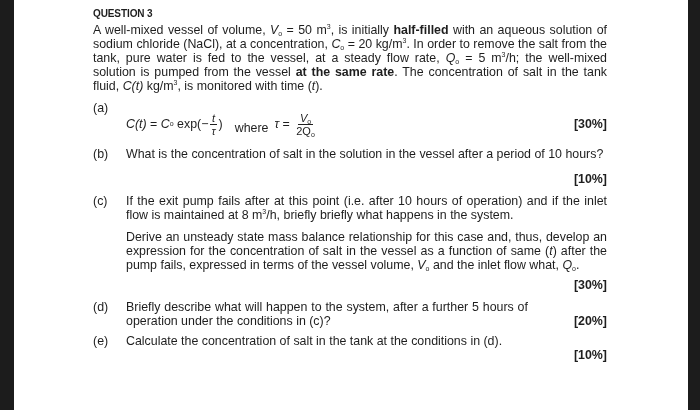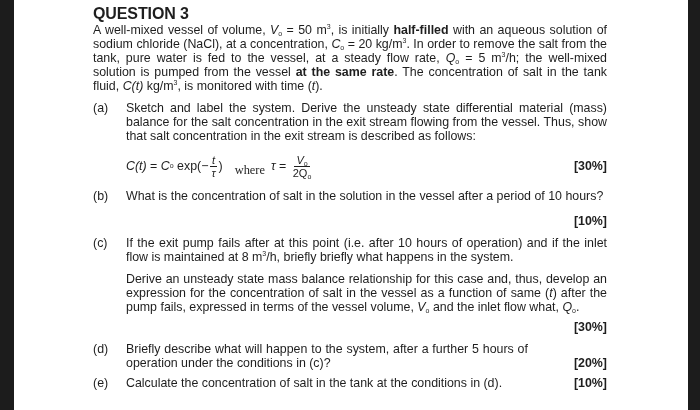--- a/index.html
+++ b/index.html
@@ -8,56 +8,55 @@
     background: #ffffff; position: relative;
     font-family: "Liberation Sans", sans-serif;
     color: #1e1e1e;
   }
   .border-left { position: absolute; left: 0; top: 0; width: 14px; height: 410px; background: #1c1c1c; }
   .border-right { position: absolute; right: 0; top: 0; width: 12px; height: 410px; background: #1c1c1c; }
   .page {
     position: absolute; left: 93px; top: 6px; width: 514px;
     font-size: 12.4px; line-height: 14px;
   }
-  .title { font-weight: bold; font-size: 16px; line-height: 16px; margin: 0 0 1px 0; letter-spacing: -0.1px; }
+  .title { font-weight: bold; font-size: 10px; line-height: 16px; margin: 0 0 1px 0; letter-spacing: -0.1px; }
   p { margin: 0; text-align: justify; text-align-last: left; }
   .intro { margin-bottom: 8px; }
   .item { display: flex; position: relative; }
   .item-label { width: 33px; flex: none; }
   .item-body { flex: 1; }
   .mark { font-weight: bold; text-align: right; display: block; }
   .mark-inline { font-weight: bold; float: right; margin-left: 46px; }
   sup { font-size: 7px; vertical-align: 5px; line-height: 0; }
   sub { font-size: 7px; vertical-align: -2px; line-height: 0; }
   i { font-style: italic; }
   .formula-row { display: flex; align-items: center; height: 34px; margin: 6px 0 6px 0; }
   .formula { display: flex; align-items: center; font-size: 12.4px; }
   .frac { display: inline-flex; flex-direction: column; align-items: center; font-size: 11px; line-height: 12px; margin: 0 1px; }
   .frac .num { border-bottom: 1px solid #1e1e1e; padding: 0 2px; }
   .frac .den { padding: 0 2px; }
-  .where { margin: 8px 6px 0 12px; font-family: Liberation Serif, serif; }
+  .where { margin: 8px 6px 0 12px; }
   .formula-mark { margin-left: auto; font-weight: bold; }
   .gap-s { height: 6px; }
   .gap-m { height: 8px; }
 </style>
 </head>
 <body>
 
 <div class="border-left"></div>
 <div class="border-right"></div>
 
 <div class="page">
   <div class="title">QUESTION 3</div>
 
   <p class="intro"><span>A well-mixed vessel of volume, </span><i>V</i><sub>o</sub><span> = 50 m</span><sup>3</sup><span>, is initially </span><b>half-filled</b><span> with an aqueous solution of sodium chloride (NaCl), at a concentration, </span><i>C</i><sub>o</sub><span> = 20 kg/m</span><sup>3</sup><span>. In order to remove the salt from the tank, pure water is fed to the vessel, at a steady flow rate, </span><i>Q</i><sub>o</sub><span> = 5 m</span><sup>3</sup><span>/h; the well-mixed solution is pumped from the vessel </span><b>at the same rate</b><span>. The concentration of salt in the tank fluid, </span><i>C(t)</i><span> kg/m</span><sup>3</sup><span>, is monitored with time (</span><i>t</i><span>).</span></p>
 
   <div class="item">
     <div class="item-label">(a)</div>
     <div class="item-body">
-      <p>Sketch and label the system. Derive the unsteady state differential material (mass) balance for the salt concentration in the exit stream flowing from the vessel. Thus, show that salt concentration in the exit stream is described as follows:</p>
       <div class="formula-row">
         <div class="formula">
           <i>C(t)</i>
           <span style="white-space:pre"> = </span>
           <i>C</i>
             <sub>o</sub>
           <span style="white-space:pre"> exp(−</span>
           <span class="frac">
             <i class="num">t</i>
             <i class="den">τ</i>
@@ -101,18 +100,18 @@
     <div class="item-label">(d)</div>
     <div class="item-body">
       <p><span class="mark-inline" style="margin-top:14px;">[20%]</span><span>Briefly describe what will happen to the system, after a further 5 hours of operation under the conditions in (c)?</span></p>
     </div>
   </div>
 
   <div class="gap-s"></div>
 
   <div class="item">
     <div class="item-label">(e)</div>
-    <div class="item-body" style="display:flex;">
+    <div class="item-body" style="display:flex;flex-direction:column;">
       <span>Calculate the concentration of salt in the tank at the conditions in (d).</span>
       <span style="margin-left:auto;font-weight:bold;">[10%]</span>
     </div>
   </div>
 </div>
 
 </body></html>

